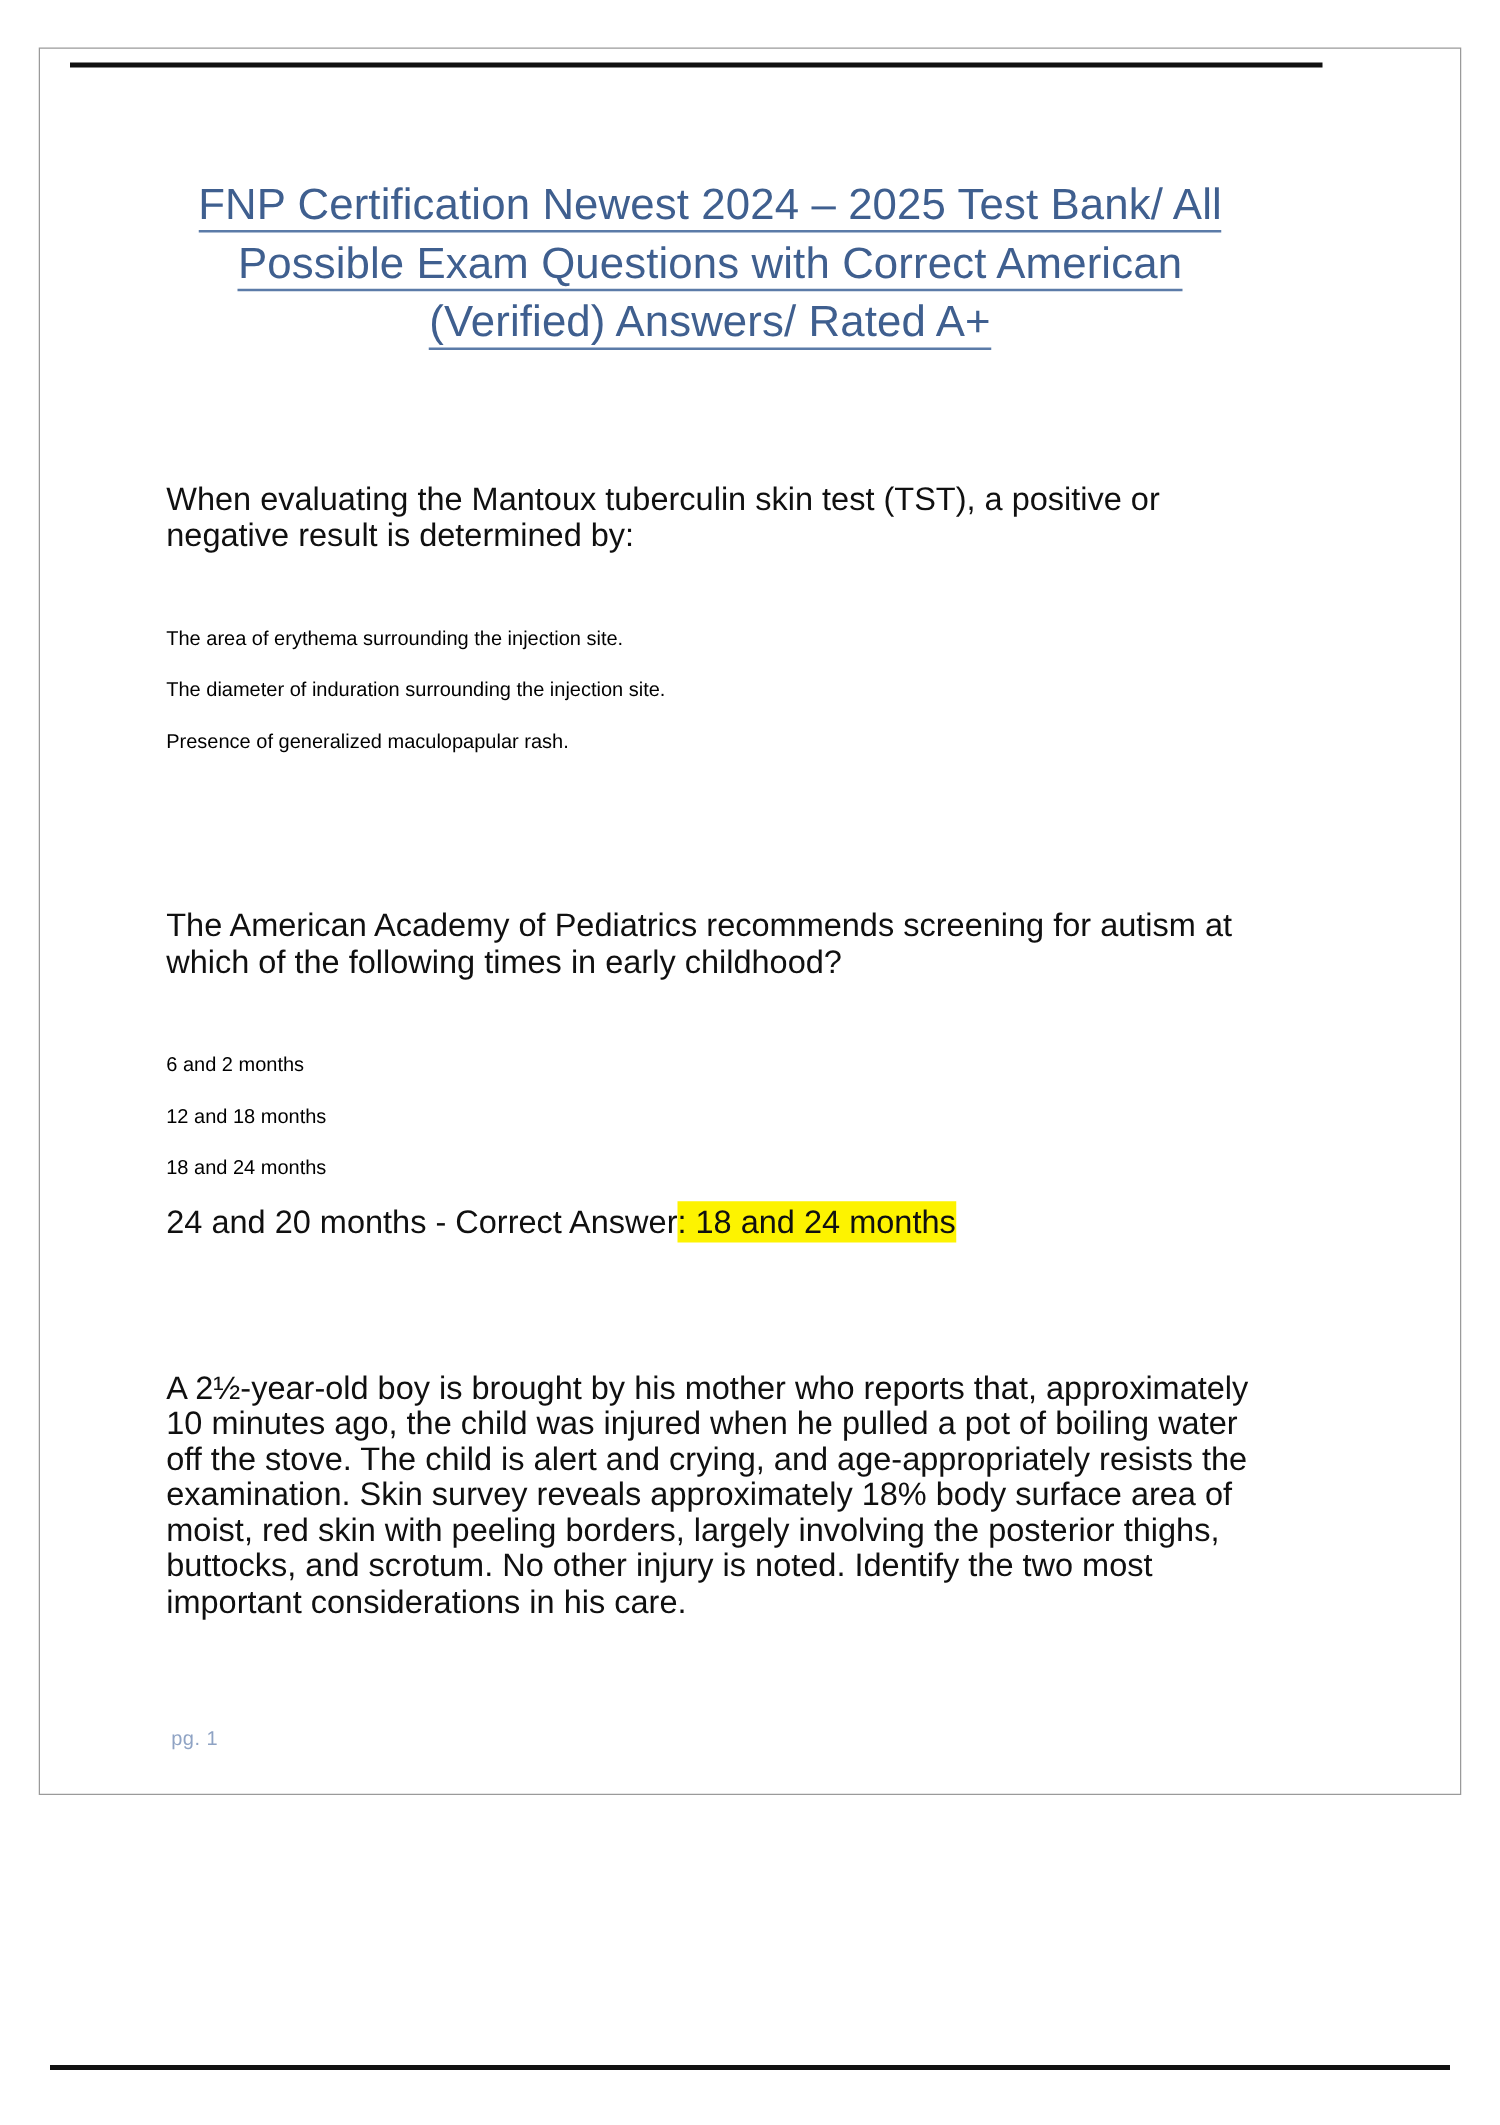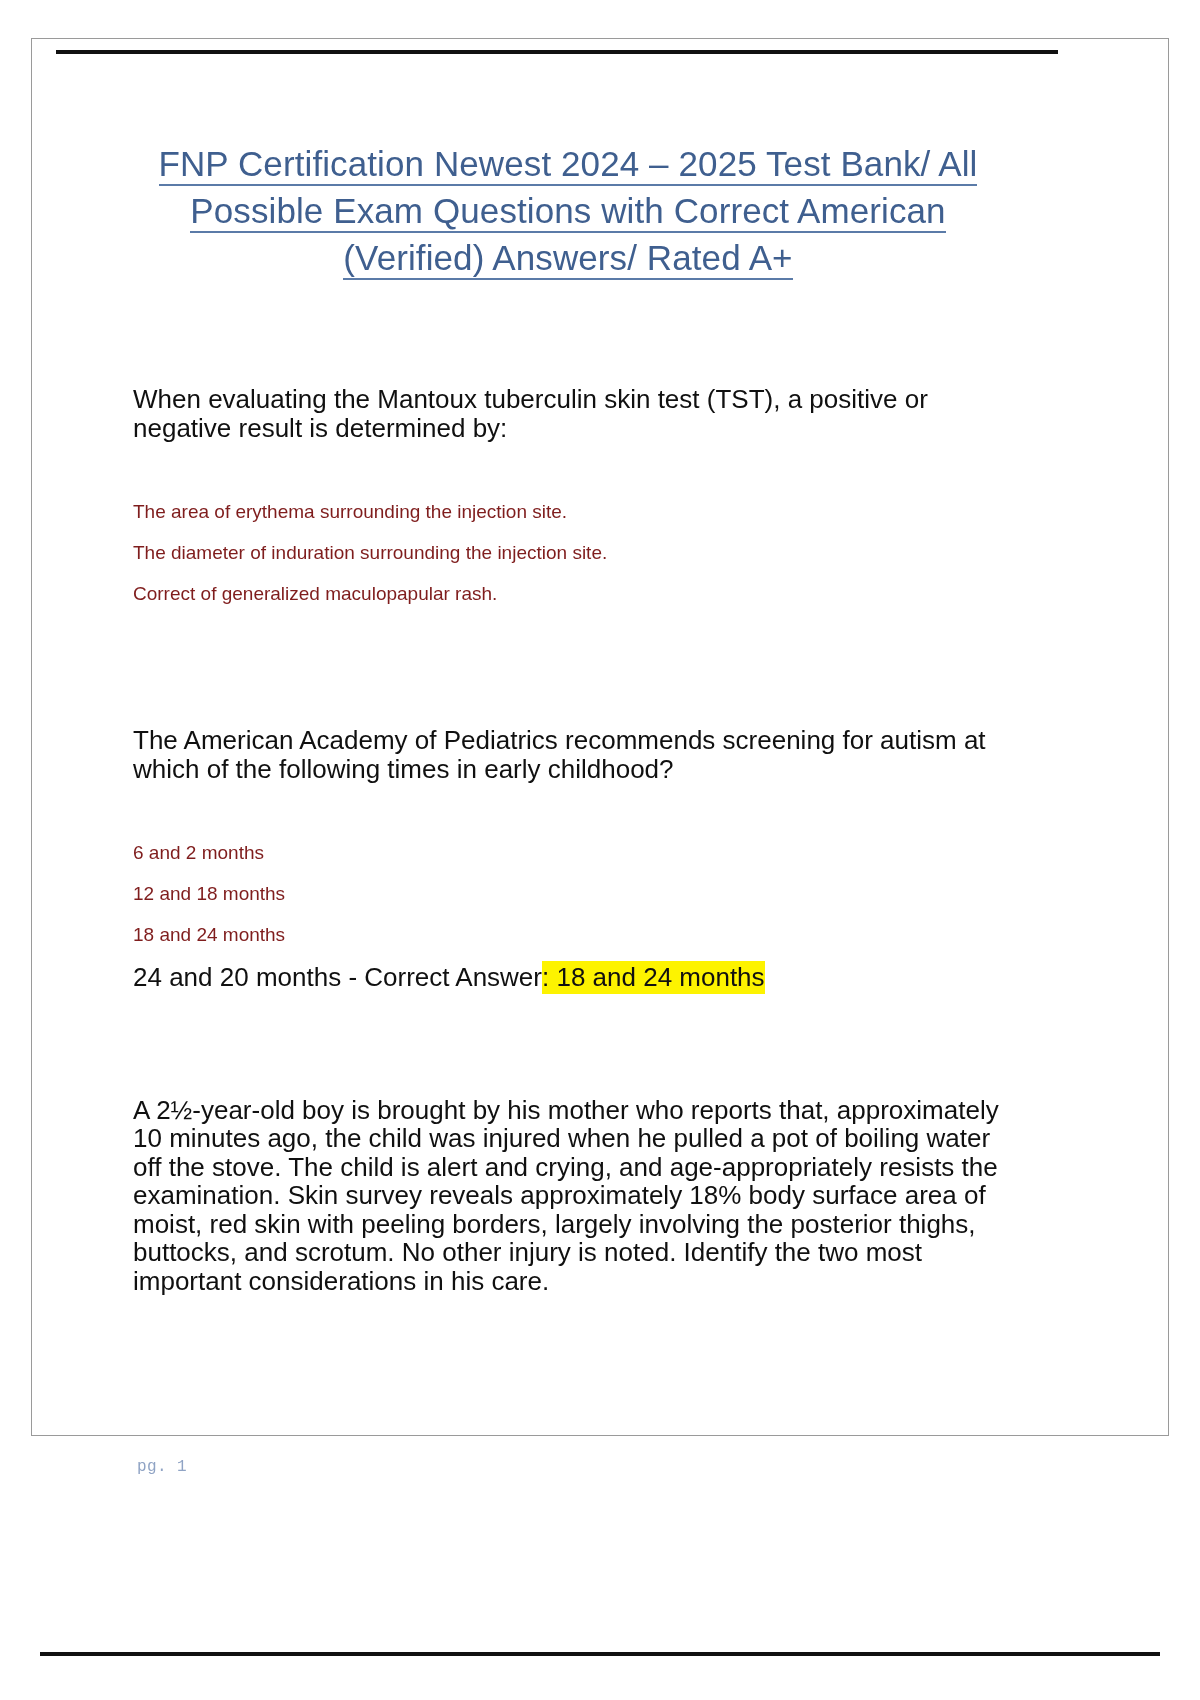--- a/index.html
+++ b/index.html
@@ -87,22 +87,22 @@
   
   .para {
     color: #101010;
     font-size: 26px;
     line-height: 28.5px;
     margin: 0;
     text-align: left;
     font-weight: 400;
   }
   .opt {
-    color: #7f1d1d;
-    font-size: 19px;
+    color: #000000;
+    font-size: 16px;
     line-height: 28px;
     margin: 0;
   }
 
   .gap-xl { height: 104px; }
   .gap-lg { height: 56px; }
   .gap-xs { height: 14px; }
 
   .opt-list > div { margin-bottom: 13px; }
   .opt-list > div:last-child { margin-bottom: 0; }
@@ -113,23 +113,23 @@
     color: #101010;
     box-decoration-break: clone;
     -webkit-box-decoration-break: clone;
     padding: 1px 0 2px 0;
   }
 
   
   .footer-pg {
     position: absolute;
     left: 137px;
-    top: 1458px;
+    top: 1383px;
     color: #8fa3c4;
-    font-family: Liberation Mono, monospace;
+    font-family: Liberation Sans, sans-serif;
     font-size: 16px;
     letter-spacing: 0.4px;
   }
 
   sup.deg {
     font-size: 0.66em;
     vertical-align: 0.42em;
     line-height: 0;
   }
 </style>
@@ -152,21 +152,21 @@
 
     <div class="gap-xl"></div>
 
     <p class="para">When evaluating the Mantoux tuberculin skin test (TST), a positive or negative result is determined by:</p>
 
     <div class="gap-lg"></div>
 
     <div class="opt-list">
       <div class="opt">The area of erythema surrounding the injection site.</div>
       <div class="opt">The diameter of induration surrounding the injection site.</div>
-      <div class="opt">Correct of generalized maculopapular rash.</div>
+      <div class="opt">Presence of generalized maculopapular rash.</div>
     </div>
 
     <div class="gap-xs"></div>
 
 
     <div class="gap-xl"></div>
 
     <p class="para">The American Academy of Pediatrics recommends screening for autism at which of the following times in early childhood?</p>
 
     <div class="gap-lg"></div>

